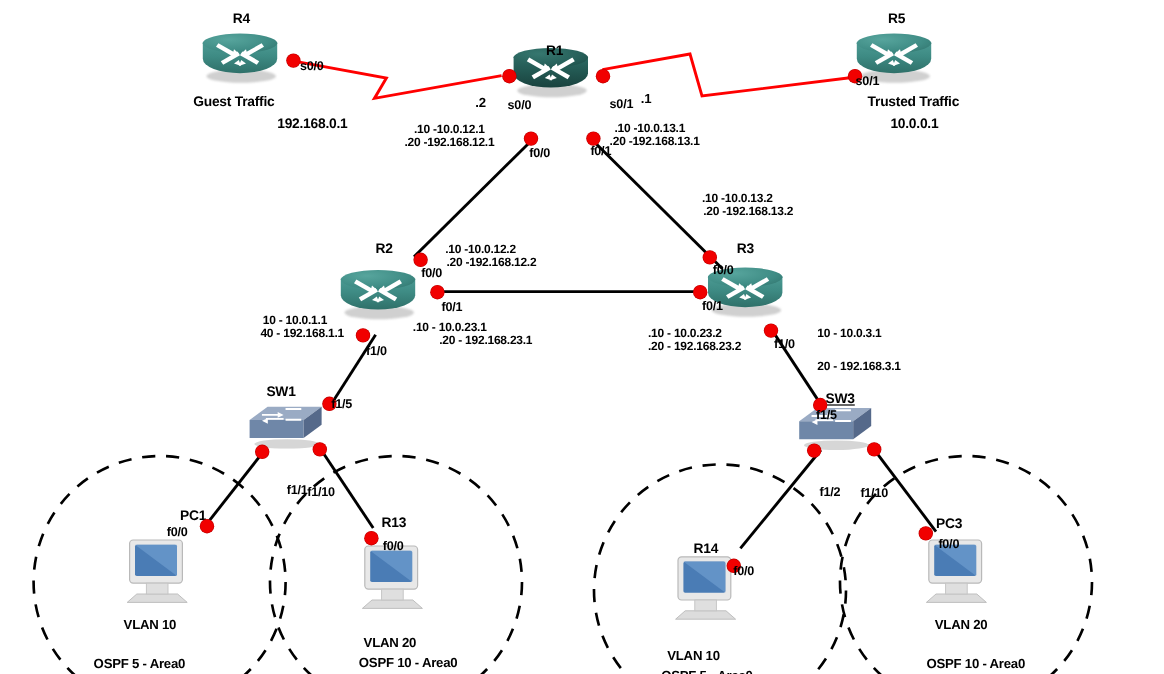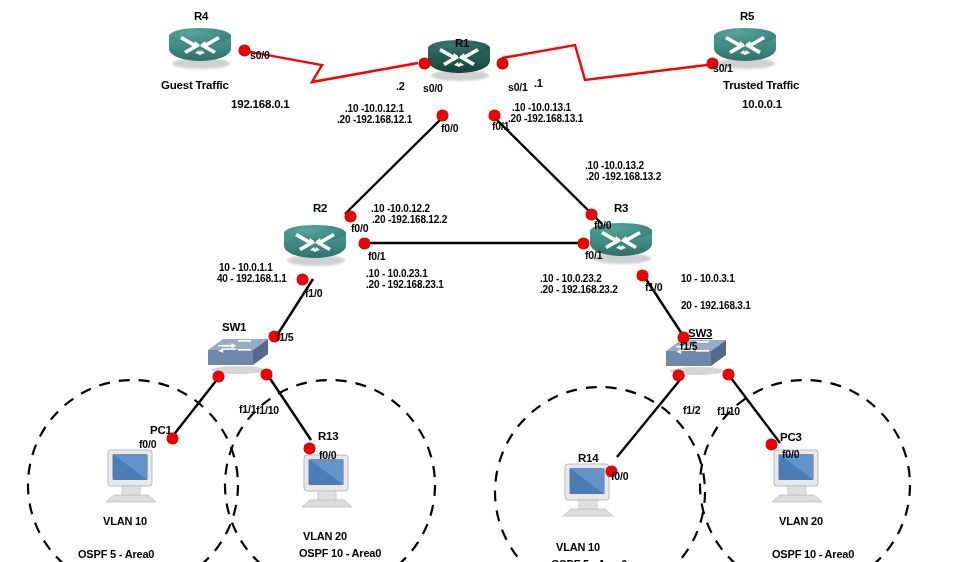--- a/index.html
+++ b/index.html
@@ -256,21 +256,21 @@
       </svg>
     </div>
   </div>
   <div class="lbl name" style="left:313px; top:202px;">R2</div>
   <div class="dot" style="left:345px; top:211px;"></div>
   <div class="lbl iface" style="left:351px; top:222px;">f0/0</div>
   <div class="lbl small" style="left:371px; top:203px;">.10 -10.0.12.2</div>
   <div class="lbl small" style="left:372px; top:214px;">.20 -192.168.12.2</div>
   <div class="dot" style="left:359px; top:238px;"></div>
   <div class="lbl iface" style="left:368px; top:250px;">f0/1</div>
-  <div class="lbl small" style="left:366px; top:268px;">.10 - 10.0.23.1</div>
+  <div class="lbl small" style="left:344px; top:268px;">.10 - 10.0.23.1</div>
   <div class="lbl small" style="left:366px; top:279px;">.20 - 192.168.23.1</div>
   <div class="dot" style="left:297px; top:274px;"></div>
   <div class="lbl iface" style="left:305px; top:287px;">f1/0</div>
   <div class="lbl small" style="left:219px; top:262px;text-align:center;">10 - 10.0.1.1</div>
   <div class="lbl small" style="left:217px; top:273px;">40 - 192.168.1.1</div>
 
   <div class="node" style="left:590px; top:223px;">
     <div class="router">
       <div class="shadow"></div>
       <div class="body"></div>

